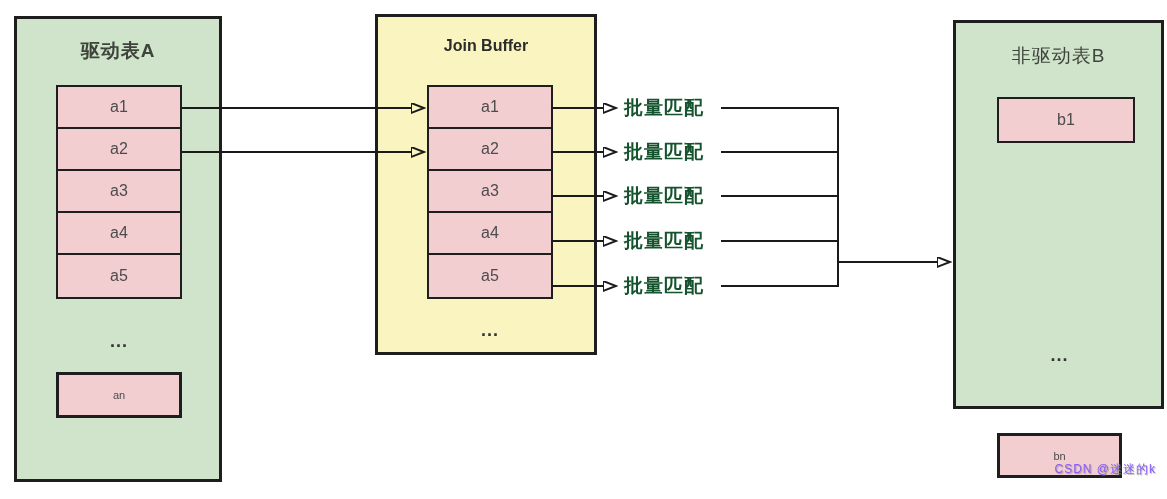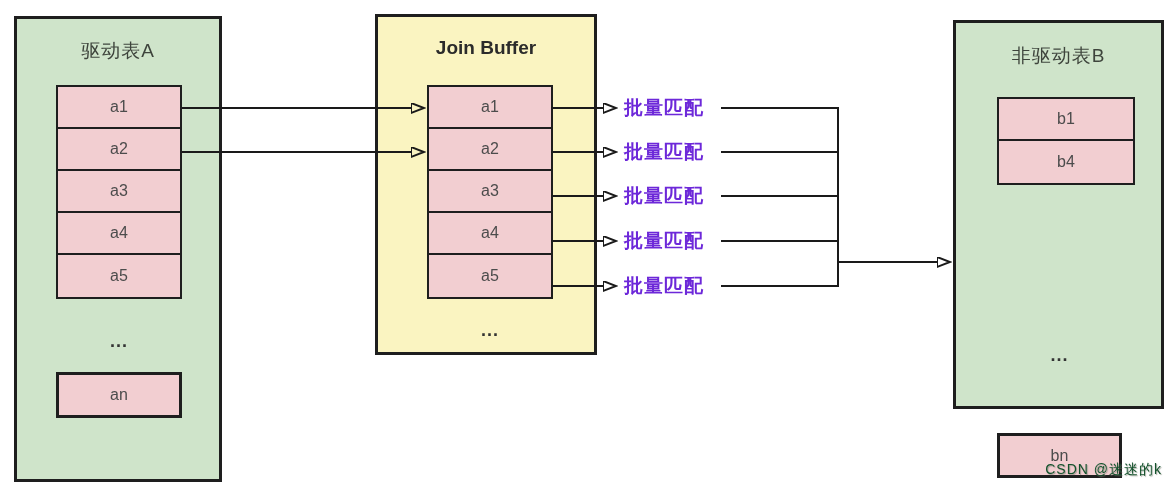--- a/index.html
+++ b/index.html
@@ -16,56 +16,56 @@
   .box-title.bold{font-weight:700;color:#2b2b2b;letter-spacing:0;}
 
   .rows{position:absolute;border:2px solid #1e1e1e;box-sizing:border-box;background:#1e1e1e;}
   .row{height:42px;background:#f2ced1;border-bottom:2px solid #1e1e1e;
        display:flex;align-items:center;justify-content:center;
        color:#4c4c4c;font-size:16px;box-sizing:border-box;}
   .row:last-child{border-bottom:none;}
 
   .single-row{position:absolute;border:3px solid #1e1e1e;box-sizing:border-box;
               background:#f2ced1;display:flex;align-items:center;justify-content:center;
-              color:#4c4c4c;font-size:16px;}
+              color:#4c4c4c;font-size:11px;}
 
   .ellipsis{position:absolute;text-align:center;color:#333;font-size:18px;
             font-weight:700;letter-spacing:1px;line-height:14px;}
 
   .match-label{position:absolute;left:624px;width:100px;height:28px;
-               display:flex;align-items:center;color:#6d28d9;
+               display:flex;align-items:center;color:#14532d;
                font-size:19px;font-weight:700;letter-spacing:1px;}
 
-  .watermark{position:absolute;right:5px;top:461px;font-size:14px;
-             color:#14532d;text-shadow:1px 1px 1px rgba(110,120,105,.6);
+  .watermark{position:absolute;right:11px;top:461px;font-size:12px;
+             color:#8b5cf6;text-shadow:1px 1px 1px rgba(110,120,105,.6);
              letter-spacing:1px;}
 
   svg.wires{position:absolute;left:0;top:0;pointer-events:none;}
   svg.wires line, svg.wires path{stroke:#1a1a1a;stroke-width:2px;fill:none;}
 </style>
 </head>
 <body>
 
 <div class="stage">
 
   <div class="box green" style="left:14px;top:16px;width:208px;height:466px;">
-    <div class="box-title" style="top:19px;">驱动表A</div>
+    <div class="box-title" style="top:19px;font-weight:bold;">驱动表A</div>
   </div>
   <div class="rows" style="left:56px;top:85px;width:126px;">
     <div class="row">a1</div>
     <div class="row">a2</div>
     <div class="row">a3</div>
     <div class="row">a4</div>
     <div class="row">a5</div>
   </div>
   <div class="ellipsis" style="left:56px;width:126px;top:334px;">...</div>
   <div class="single-row" style="left:56px;top:372px;width:126px;height:46px;">an</div>
 
   <div class="box yellow" style="left:375px;top:14px;width:222px;height:341px;">
-    <div class="box-title bold" style="top:20px;font-size:19px;">Join Buffer</div>
+    <div class="box-title bold" style="top:20px;font-size:16px;">Join Buffer</div>
   </div>
   <div class="rows" style="left:427px;top:85px;width:126px;">
     <div class="row">a1</div>
     <div class="row">a2</div>
     <div class="row">a3</div>
     <div class="row">a4</div>
     <div class="row">a5</div>
   </div>
   <div class="ellipsis" style="left:427px;width:126px;top:323px;">...</div>
 
@@ -73,21 +73,20 @@
   <div class="match-label" style="top:138px;">批量匹配</div>
   <div class="match-label" style="top:182px;">批量匹配</div>
   <div class="match-label" style="top:227px;">批量匹配</div>
   <div class="match-label" style="top:272px;">批量匹配</div>
 
   <div class="box green" style="left:953px;top:20px;width:211px;height:389px;">
     <div class="box-title" style="top:20px;">非驱动表B</div>
   </div>
   <div class="rows" style="left:997px;top:97px;width:138px;">
     <div class="row">b1</div>
-    <div class="row">b4</div>
   </div>
   <div class="ellipsis" style="left:997px;width:125px;top:348px;">...</div>
   <div class="single-row" style="left:997px;top:388px;width:125px;height:45px;margin-top:45px;">bn</div>
 
   <svg class="wires" width="1167" height="499" viewBox="0 0 1167 499">
     <defs>
       <marker id="ah" markerWidth="15" markerHeight="12" refX="1" refY="5" orient="auto" markerUnits="userSpaceOnUse">
         <path d="M0,0 L13,5 L0,10 z" fill="#1a1a1a" stroke="none"></path>
       </marker>
     </defs>

